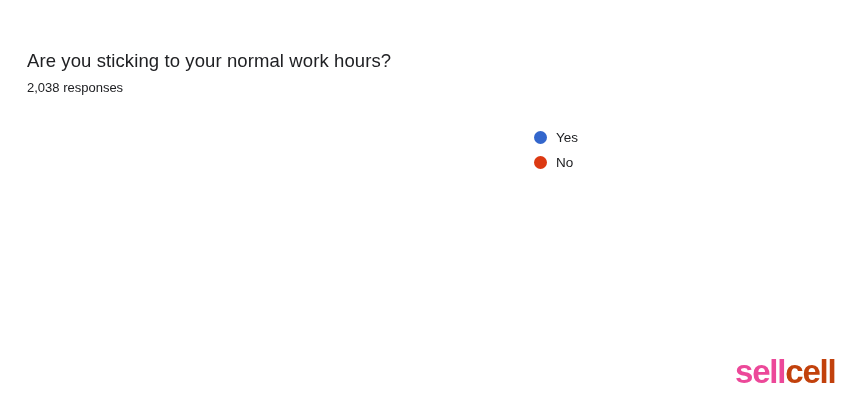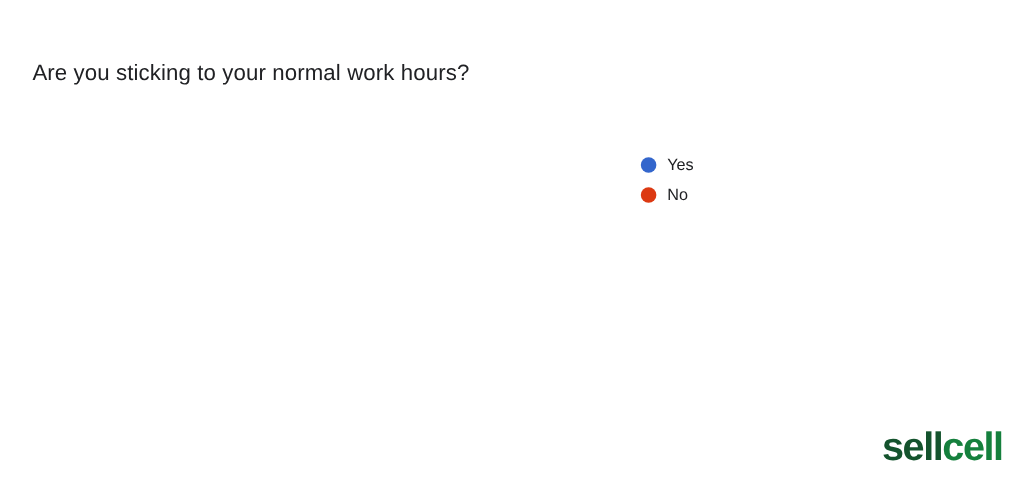--- a/index.html
+++ b/index.html
@@ -88,30 +88,31 @@
   .logo {
     position: absolute;
     left: 735px;
     top: 353px;
     font-size: 33px;
     font-weight: bold;
     letter-spacing: -1.2px;
     line-height: 38px;
     white-space: nowrap;
   }
-  .logo .logo-sell { color: #14532d; }
-  .logo .logo-cell { color: #15803d; }
+  .logo .logo-sell { color: #ec4899; }
+  .logo .logo-cell { color: #c2410c; }
 </style>
 </head>
 <body>
 
 <div id="screenshot">
 
   <div class="chart-title">Are you sticking to your normal work hours?</div>
 
+  <div class="chart-subtitle">2,038 responses</div>
 
 
   <div class="legend">
     <div class="legend-row">
       <span class="legend-swatch" id="sw-yes" style="background: rgb(51, 102, 204);"></span>
       <span class="legend-label">Yes</span>
     </div>
     <div class="legend-row">
       <span class="legend-swatch" id="sw-no" style="background: rgb(220, 57, 18);"></span>
       <span class="legend-label">No</span>

